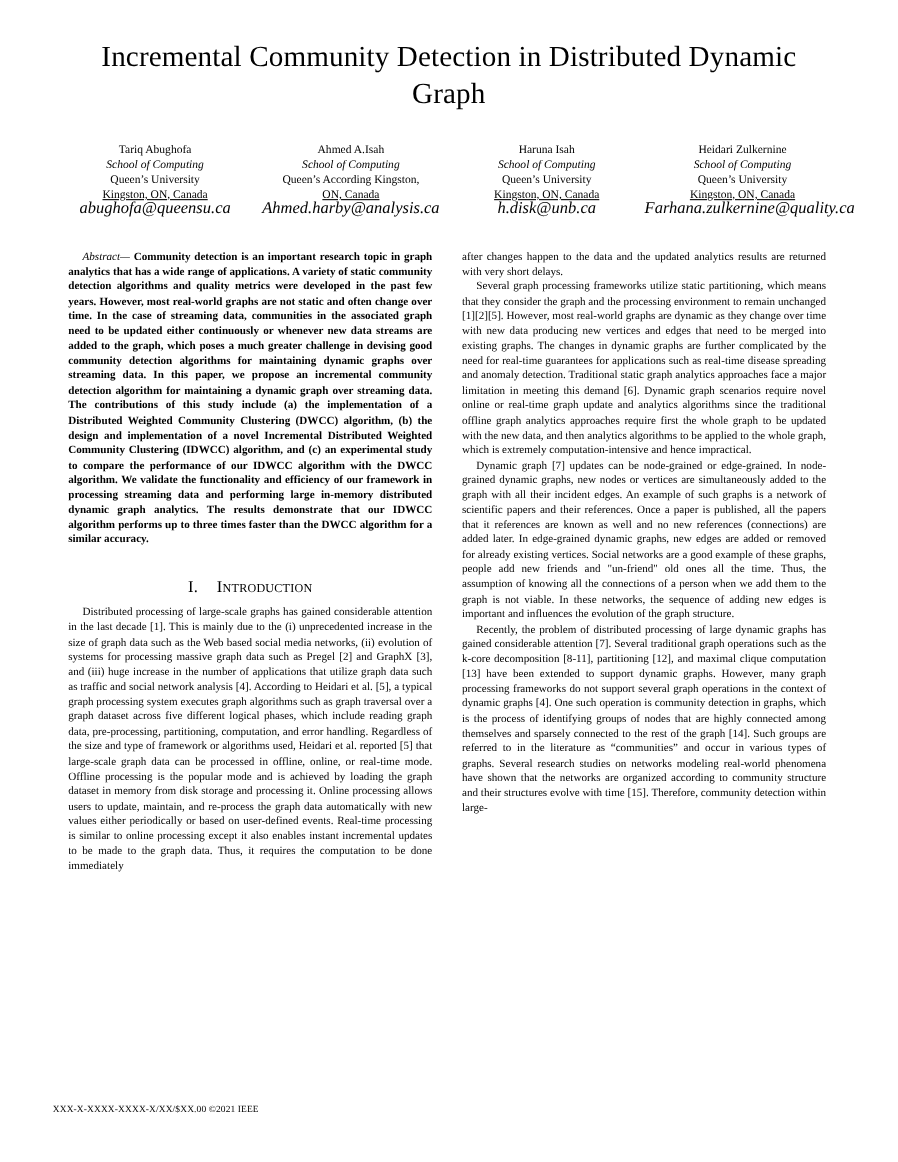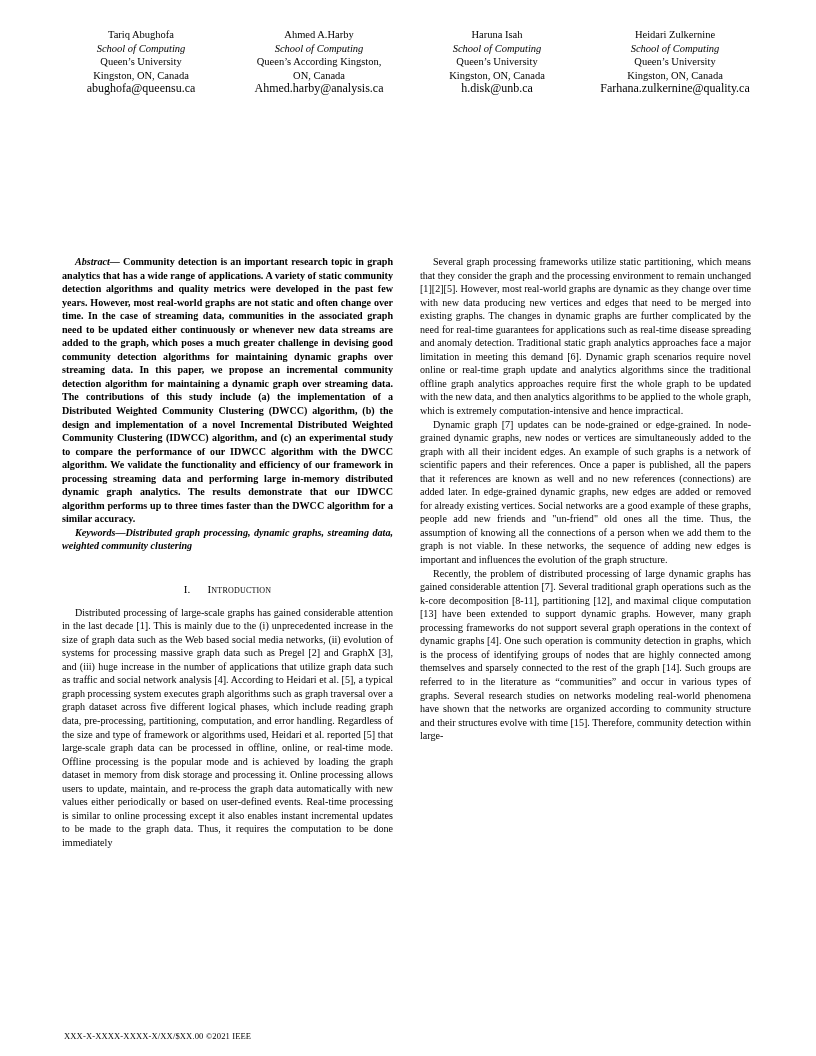--- a/index.html
+++ b/index.html
@@ -48,25 +48,26 @@
   }
   .author {
     width: 178px;
     text-align: center;
     font-size: 10.5px;
     line-height: 13.6px;
   }
   .author .a-name { display: block; }
   .author .a-dept { display: block; font-style: italic; }
   .author .a-univ { display: block; }
-  .author .a-addr { display: block; }
+  .author .a-addr { display: block; text-decoration: underline; }
   .author .a-email {
     display: block;
-    font-size: 12px;
+    font-size: 15px;
     line-height: 13px;
+    font-style: italic;
   }
 
   
   .columns {
     position: absolute;
     top: 227px;
     left: 62px;
     width: 700px;
     height: 760px;
     display: flex;
@@ -85,72 +86,75 @@
   }
   .col p.noindent { text-indent: 0; }
 
   .abstract {
     font-weight: bold;
     text-indent: 13px;
     margin: 0;
     text-align: justify;
   }
   .abstract .abs-lead {
-    font-weight: bold;
+    font-weight: normal;
     font-style: italic;
   }
   .keywords {
     font-weight: bold;
     font-style: italic;
     text-indent: 13px;
     margin: 14px 0 0 0;
     text-align: justify;
   }
 
   .section-head {
     text-align: center;
     margin: 30px 0 9px 0;
-    font-size: 11px;
+    font-size: 15px;
     font-variant: small-caps;
     letter-spacing: 0.2px;
   }
   .section-head .sec-num {
     font-variant: normal;
     display: inline-block;
     margin-right: 17px;
   }
 
   
   .footer {
     position: absolute;
-    left: 64px;
+    left: 48px;
     bottom: 43px;
     font-size: 8.6px;
     letter-spacing: 0.1px;
     font-family: "Liberation Serif", "DejaVu Serif", serif;
   }
 </style>
 </head>
 <body>
 
 <div class="page">
 
+  <div class="title-block">
+    <h1 class="paper-title">Incremental Community Detection in Distributed Dynamic Graph</h1>
+  </div>
 
   <div class="authors">
 
     <div class="author">
       <span class="a-name">Tariq Abughofa</span>
       <span class="a-dept">School of Computing</span>
       <span class="a-univ">Queen’s University</span>
       <span class="a-addr">Kingston, ON, Canada</span>
       <span class="a-email">abughofa@queensu.ca</span>
     </div>
 
     <div class="author">
-      <span class="a-name">Ahmed A.Harby</span>
+      <span class="a-name">Ahmed A.Isah</span>
       <span class="a-dept">School of Computing</span>
       <span class="a-univ">Queen’s According Kingston,</span>
       <span class="a-addr">ON, Canada</span>
       <span class="a-email">Ahmed.harby@analysis.ca</span>
     </div>
 
     <div class="author">
       <span class="a-name">Haruna Isah</span>
       <span class="a-dept">School of Computing</span>
       <span class="a-univ">Queen’s University</span>
@@ -166,28 +170,28 @@
       <span class="a-email">Farhana.zulkernine@quality.ca</span>
     </div>
 
   </div>
 
   <div class="columns">
 
     <div class="col">
       <p class="abstract"><span class="abs-lead">Abstract—</span><span> Community detection is an important research topic in graph analytics that has a wide range of applications. A variety of static community detection algorithms and quality metrics were developed in the past few years. However, most real-world graphs are not static and often change over time. In the case of streaming data, communities in the associated graph need to be updated either continuously or whenever new data streams are added to the graph, which poses a much greater challenge in devising good community detection algorithms for maintaining dynamic graphs over streaming data. In this paper, we propose an incremental community detection algorithm for maintaining a dynamic graph over streaming data. The contributions of this study include (a) the implementation of a Distributed Weighted Community Clustering (DWCC) algorithm, (b) the design and implementation of a novel Incremental Distributed Weighted Community Clustering (IDWCC) algorithm, and (c) an experimental study to compare the performance of our IDWCC algorithm with the DWCC algorithm. We validate the functionality and efficiency of our framework in processing streaming data and performing large in-memory distributed dynamic graph analytics. The results demonstrate that our IDWCC algorithm performs up to three times faster than the DWCC algorithm for a similar accuracy.</span></p>
 
-      <p class="keywords">Keywords—Distributed graph processing, dynamic graphs, streaming data, weighted community clustering</p>
 
       <div class="section-head"><span class="sec-num">I.</span><span>Introduction</span></div>
 
       <p>Distributed processing of large-scale graphs has gained considerable attention in the last decade [1]. This is mainly due to the (i) unprecedented increase in the size of graph data such as the Web based social media networks, (ii) evolution of systems for processing massive graph data such as Pregel [2] and GraphX [3], and (iii) huge increase in the number of applications that utilize graph data such as traffic and social network analysis [4]. According to Heidari et al. [5], a typical graph processing system executes graph algorithms such as graph traversal over a graph dataset across five different logical phases, which include reading graph data, pre-processing, partitioning, computation, and error handling. Regardless of the size and type of framework or algorithms used, Heidari et al. reported [5] that large-scale graph data can be processed in offline, online, or real-time mode. Offline processing is the popular mode and is achieved by loading the graph dataset in memory from disk storage and processing it. Online processing allows users to update, maintain, and re-process the graph data automatically with new values either periodically or based on user-defined events. Real-time processing is similar to online processing except it also enables instant incremental updates to be made to the graph data. Thus, it requires the computation to be done immediately</p>
     </div>
 
     <div class="col">
+      <p class="noindent">after changes happen to the data and the updated analytics results are returned with very short delays.</p>
       <p>Several graph processing frameworks utilize static partitioning, which means that they consider the graph and the processing environment to remain unchanged [1][2][5]. However, most real-world graphs are dynamic as they change over time with new data producing new vertices and edges that need to be merged into existing graphs. The changes in dynamic graphs are further complicated by the need for real-time guarantees for applications such as real-time disease spreading and anomaly detection. Traditional static graph analytics approaches face a major limitation in meeting this demand [6]. Dynamic graph scenarios require novel online or real-time graph update and analytics algorithms since the traditional offline graph analytics approaches require first the whole graph to be updated with the new data, and then analytics algorithms to be applied to the whole graph, which is extremely computation-intensive and hence impractical.</p>
       <p>Dynamic graph [7] updates can be node-grained or edge-grained. In node-grained dynamic graphs, new nodes or vertices are simultaneously added to the graph with all their incident edges. An example of such graphs is a network of scientific papers and their references. Once a paper is published, all the papers that it references are known as well and no new references (connections) are added later. In edge-grained dynamic graphs, new edges are added or removed for already existing vertices. Social networks are a good example of these graphs, people add new friends and "un-friend" old ones all the time. Thus, the assumption of knowing all the connections of a person when we add them to the graph is not viable. In these networks, the sequence of adding new edges is important and influences the evolution of the graph structure.</p>
       <p>Recently, the problem of distributed processing of large dynamic graphs has gained considerable attention [7]. Several traditional graph operations such as the k-core decomposition [8-11], partitioning [12], and maximal clique computation [13] have been extended to support dynamic graphs. However, many graph processing frameworks do not support several graph operations in the context of dynamic graphs [4]. One such operation is community detection in graphs, which is the process of identifying groups of nodes that are highly connected among themselves and sparsely connected to the rest of the graph [14]. Such groups are referred to in the literature as “communities” and occur in various types of graphs. Several research studies on networks modeling real-world phenomena have shown that the networks are organized according to community structure and their structures evolve with time [15]. Therefore, community detection within large-</p>
     </div>
 
   </div>
 
   <div class="footer">XXX-X-XXXX-XXXX-X/XX/$XX.00 ©2021 IEEE</div>
 
 </div>

